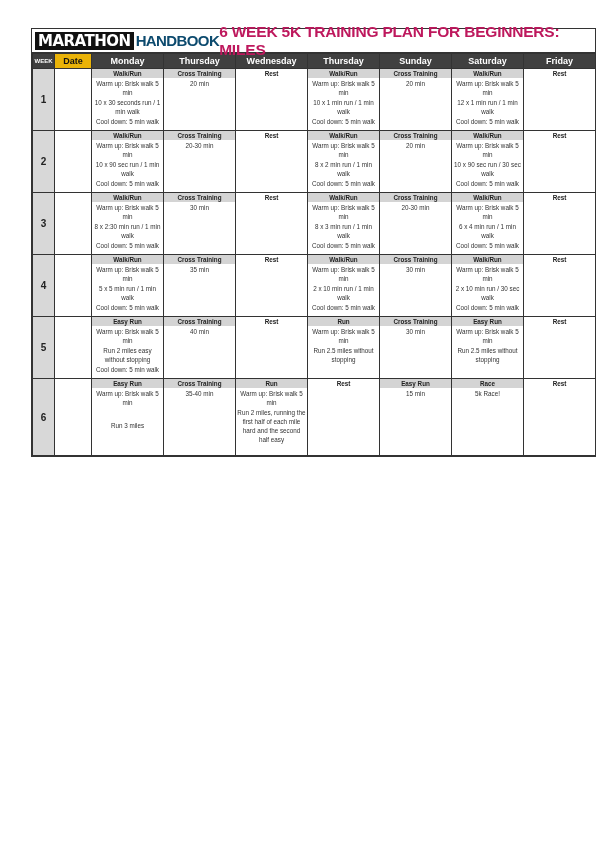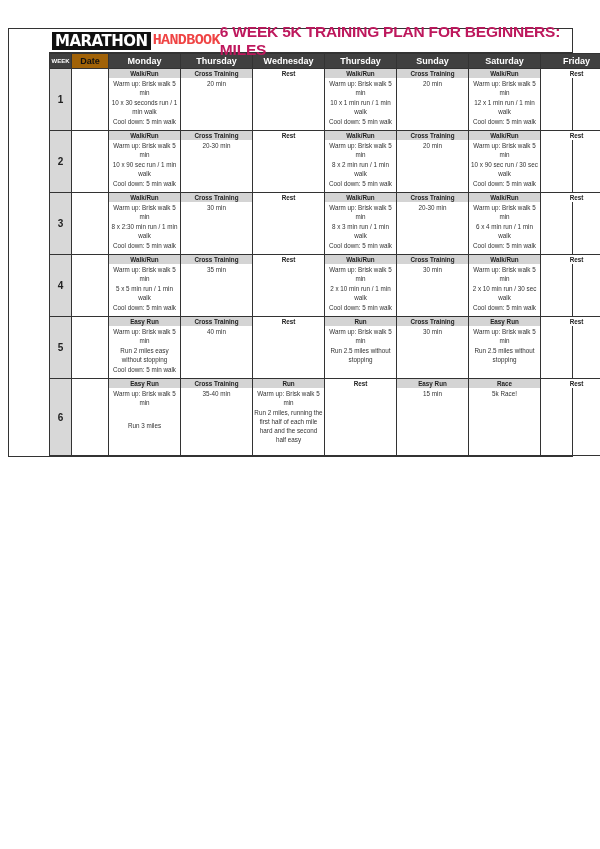--- a/index.html
+++ b/index.html
@@ -1,26 +1,26 @@
 <!DOCTYPE html>
 <html><head>
   <meta charset="utf-8">
   <style>
     html, body { margin: 0; padding: 0; background: #ffffff; }
     body { width: 600px; height: 849px; position: relative; font-family: "Liberation Sans", sans-serif; color: #222; }
-    .sheet { position: absolute; left: 8px; top: 28px; width: 565px; border: 1px solid #333; box-sizing: border-box; padding-left: 40px; }
+    .sheet { position: absolute; left: 31px; top: 28px; width: 565px; border: 1px solid #333; box-sizing: border-box; }
     .titlebar { height: 23px; display: flex; align-items: center; justify-content: space-between; padding: 0 4px 0 3px; border-bottom: 1px solid #333; background: #fff; }
     .logo { display: flex; align-items: center; height: 19px; }
     .logo-box { background: #111; color: #fff; font-weight: bold; font-size: 15px; letter-spacing: -0.5px; padding: 0 3px; height: 18px; line-height: 18px; font-family: "DejaVu Sans", sans-serif; }
-    .logo-text { color: #ef4444; font-weight: bold; font-size: 15px; letter-spacing: -0.6px; margin-left: 2px; font-family: Liberation Mono, monospace; }
+    .logo-text { color: #0c4a6e; font-weight: bold; font-size: 15px; letter-spacing: -0.6px; margin-left: 2px; font-family: Liberation Sans, sans-serif; }
     .plan-title { font-weight: bold; font-size: 15.5px; letter-spacing: -0.2px; color: #be185d; }
     table { border-collapse: collapse; width: 100%; table-layout: fixed; }
     th, td { border: 1px solid #333; padding: 0; vertical-align: top; text-align: center; }
     thead th { background: #404040; color: #fff; font-size: 9px; font-weight: bold; height: 14px; line-height: 14px; }
-    thead th.date-h { background: #a16207; color: #111; font-size: 9px; }
+    thead th.date-h { background: #eab308; color: #111; font-size: 9px; }
     thead th.week-h { font-size: 6px; }
     td.week-cell { background: #d8d8d8; font-weight: bold; font-size: 10px; vertical-align: middle; }
     td.date-cell { background: #fff; }
     .act { font-size: 6.3px; font-weight: bold; line-height: 9px; height: 9px; background: #d4d4d4; color: #222; }
     .act.plain { background: #fff; }
     .det { font-size: 6.3px; line-height: 9px; color: #333; padding: 1px 1px 0 1px; }
     .det p { margin: 0 0 1px 0; }
     .row-a td { height: 61px; }
     .row-b td { height: 76px; }
   </style>

